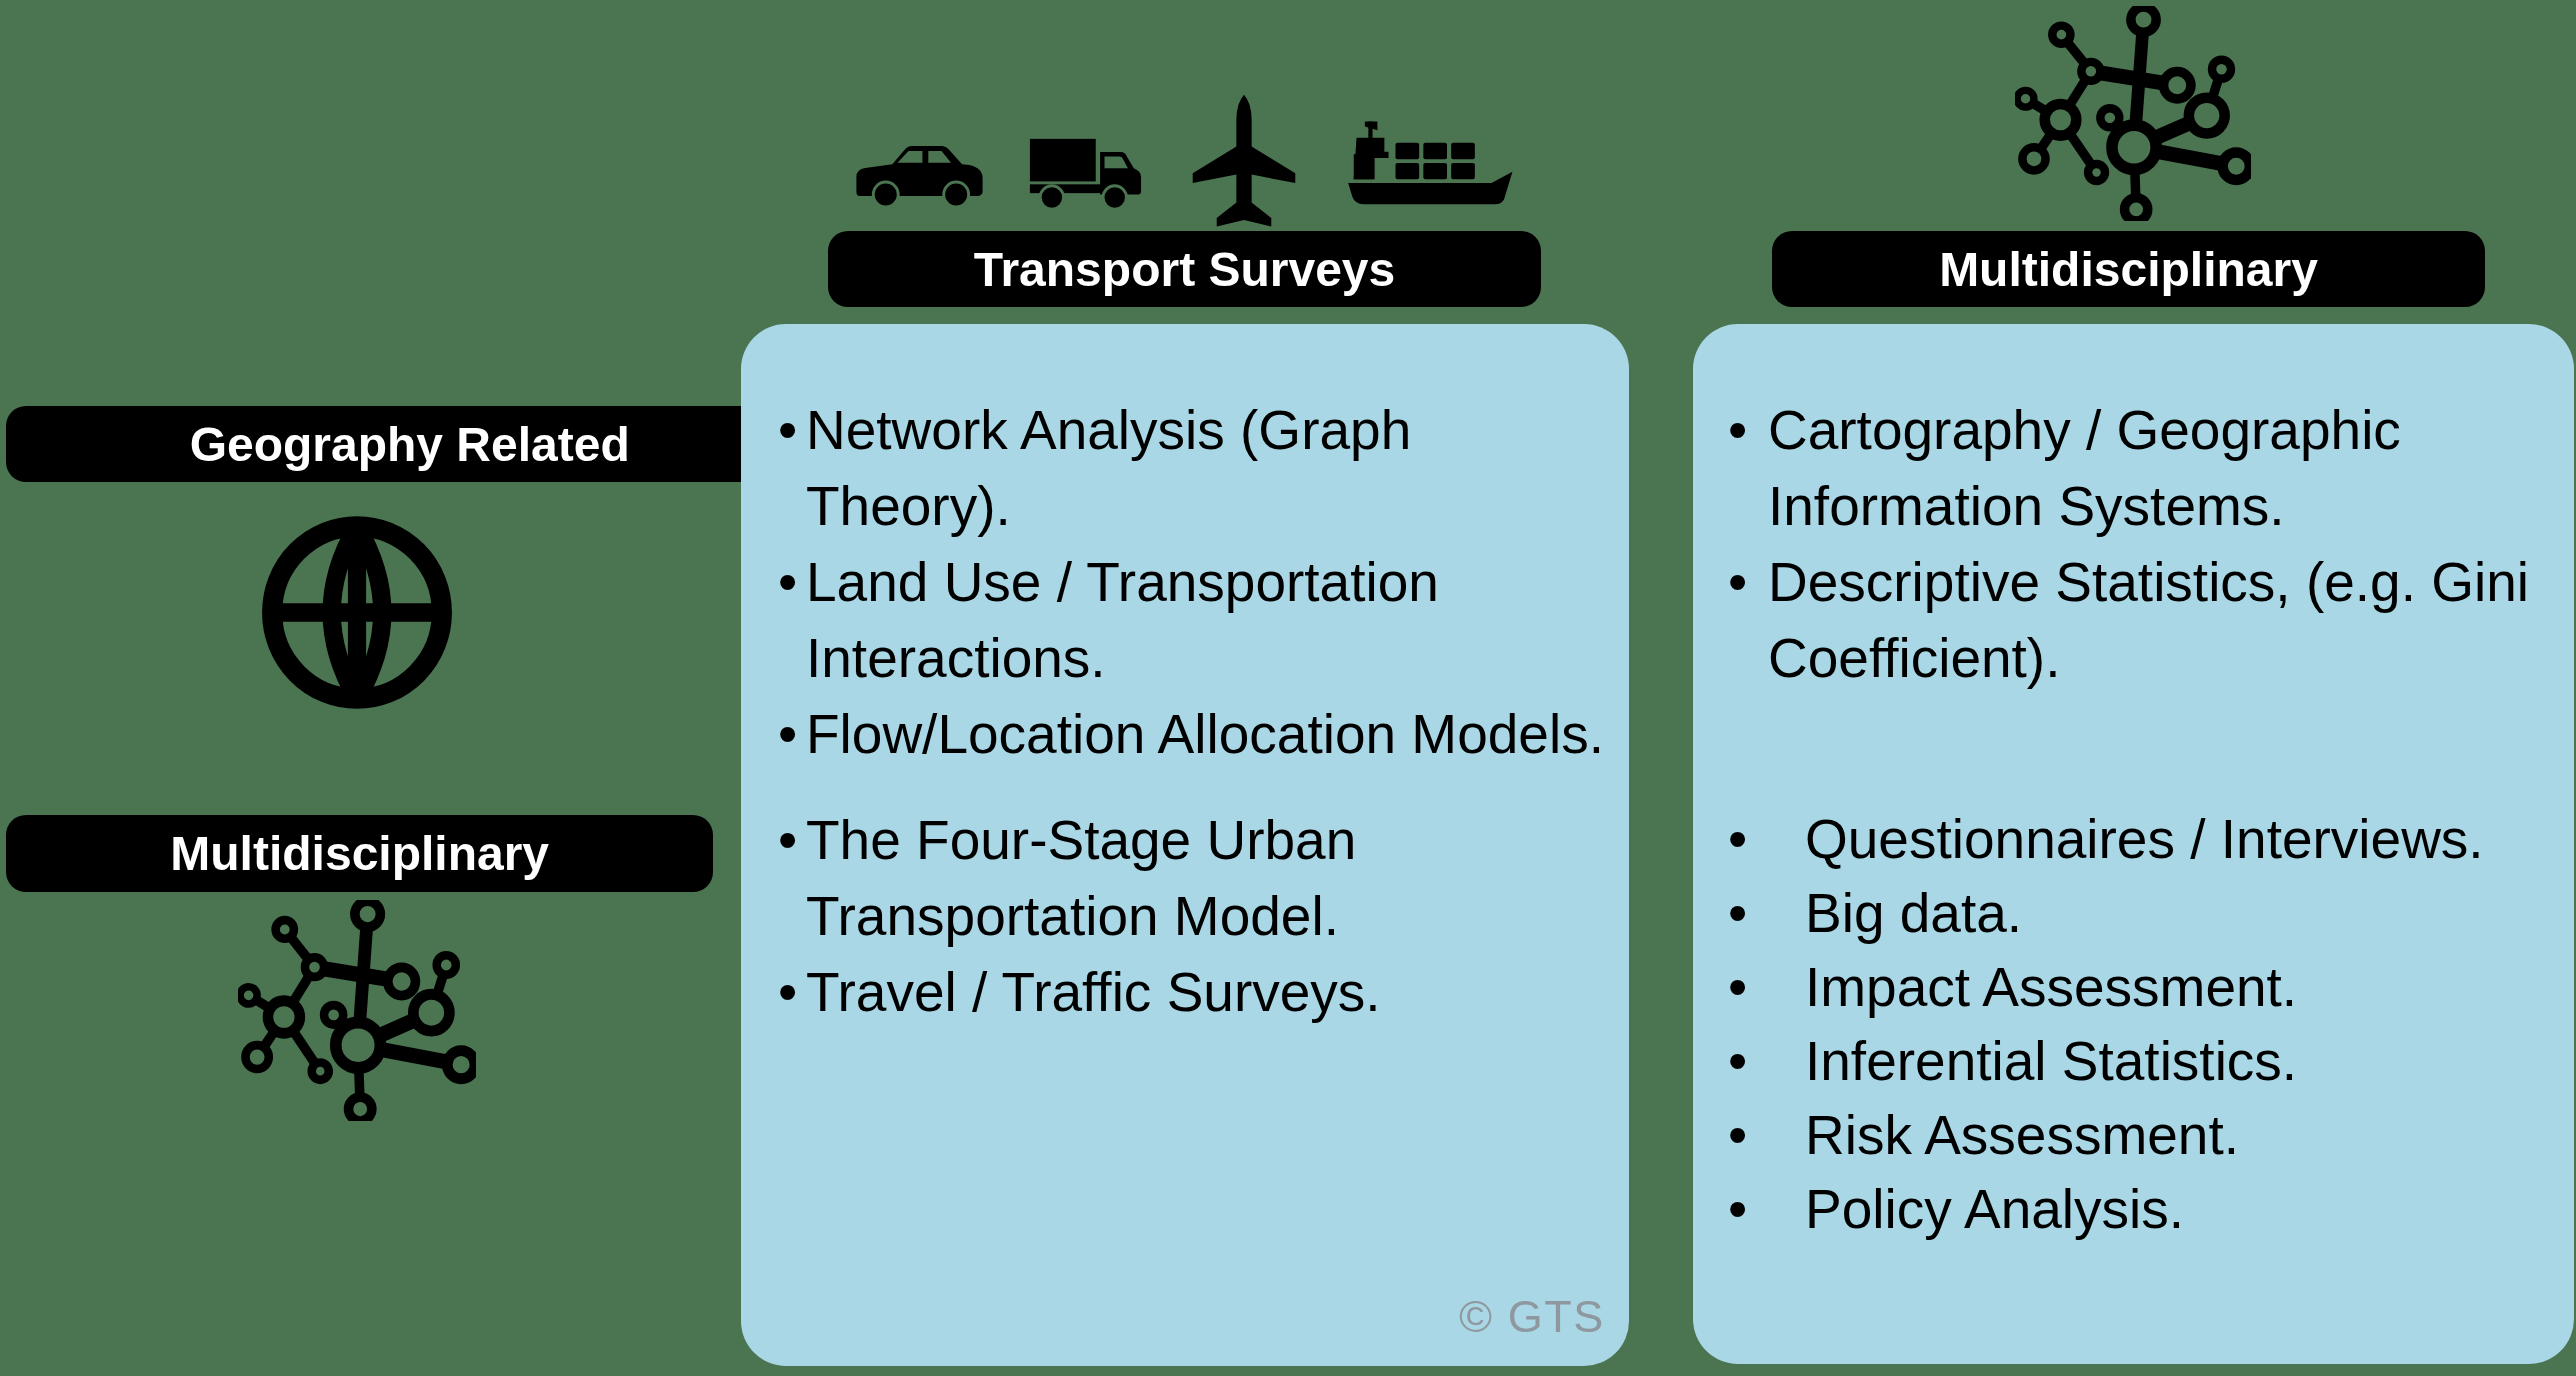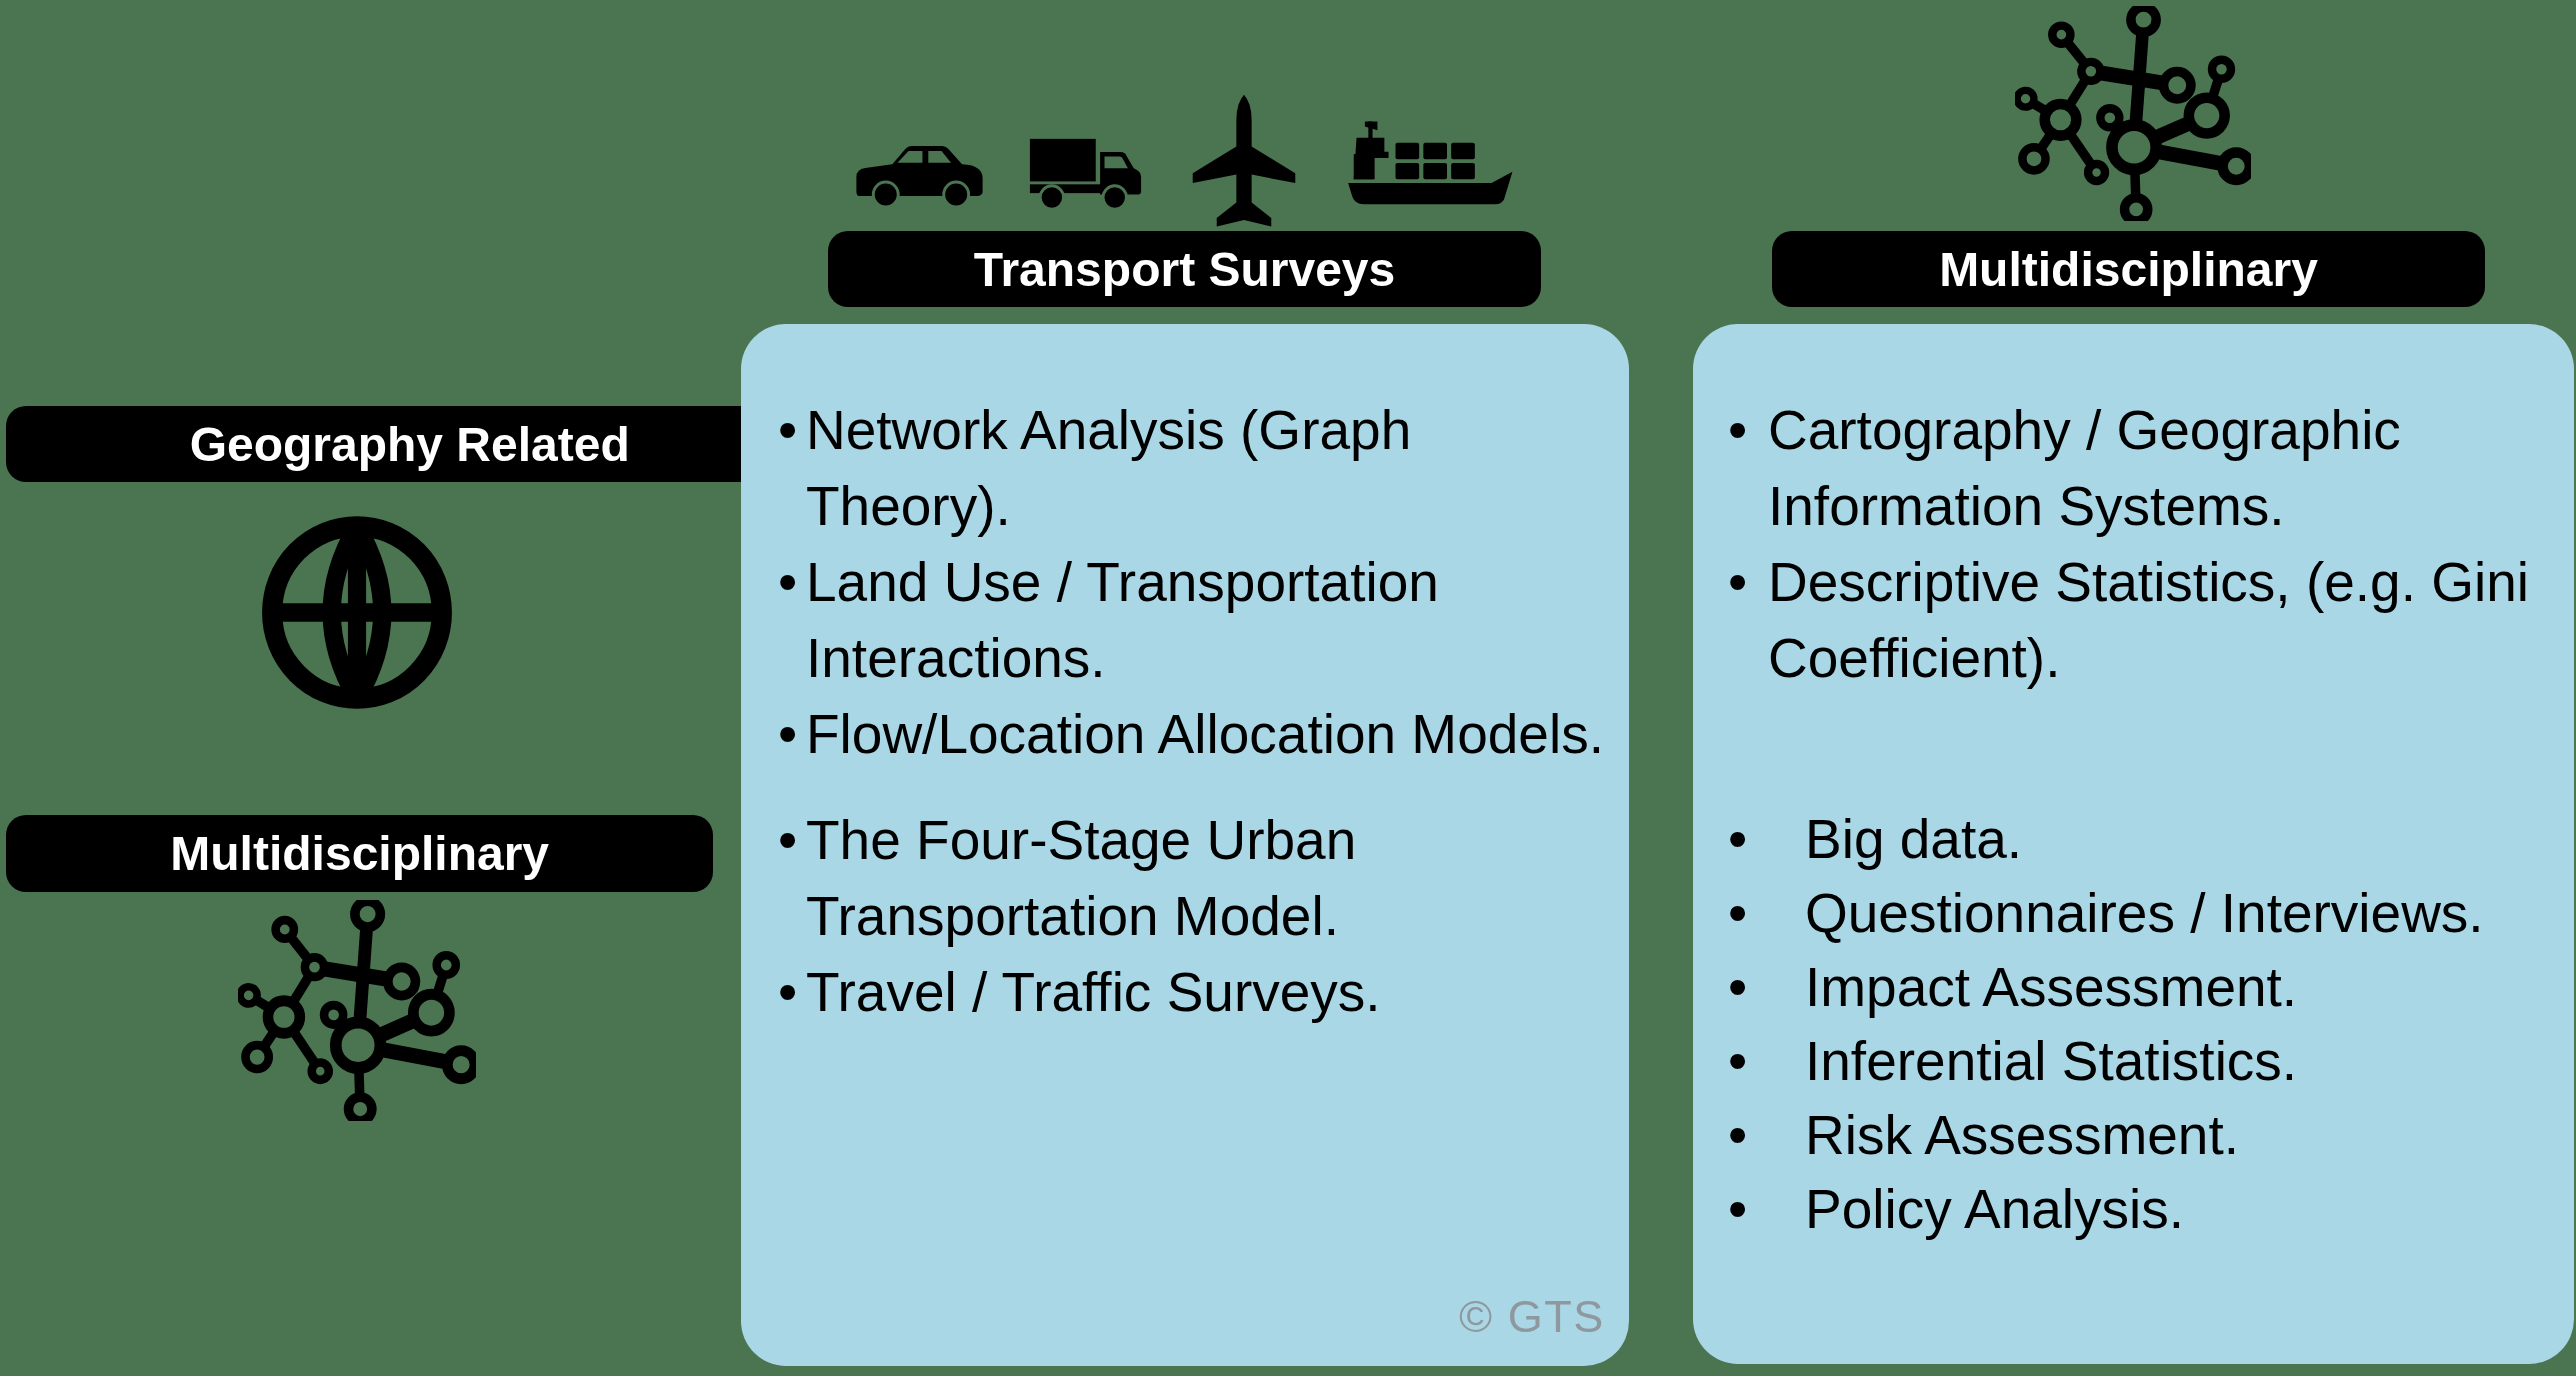--- a/index.html
+++ b/index.html
@@ -177,20 +177,20 @@
 <div class="watermark">© GTS</div>
 
 <div class="panel" style="left:1693px;top:324px;width:881px;height:1040px"></div>
 
 <ul class="blist indent-m" style="left:1728px;top:392px;width:849px">
   <li>Cartography / Geographic Information Systems.</li>
   <li>Descriptive Statistics, (e.g. Gini Coefficient).</li>
 </ul>
 
 <ul class="blist indent-l" style="left:1728px;top:802px;width:834px">
+  <li>Questionnaires / Interviews.</li>
   <li>Big data.</li>
-  <li>Questionnaires / Interviews.</li>
   <li>Impact Assessment.</li>
   <li>Inferential Statistics.</li>
   <li>Risk Assessment.</li>
   <li>Policy Analysis.</li>
 </ul>
 
 
 </body></html>

